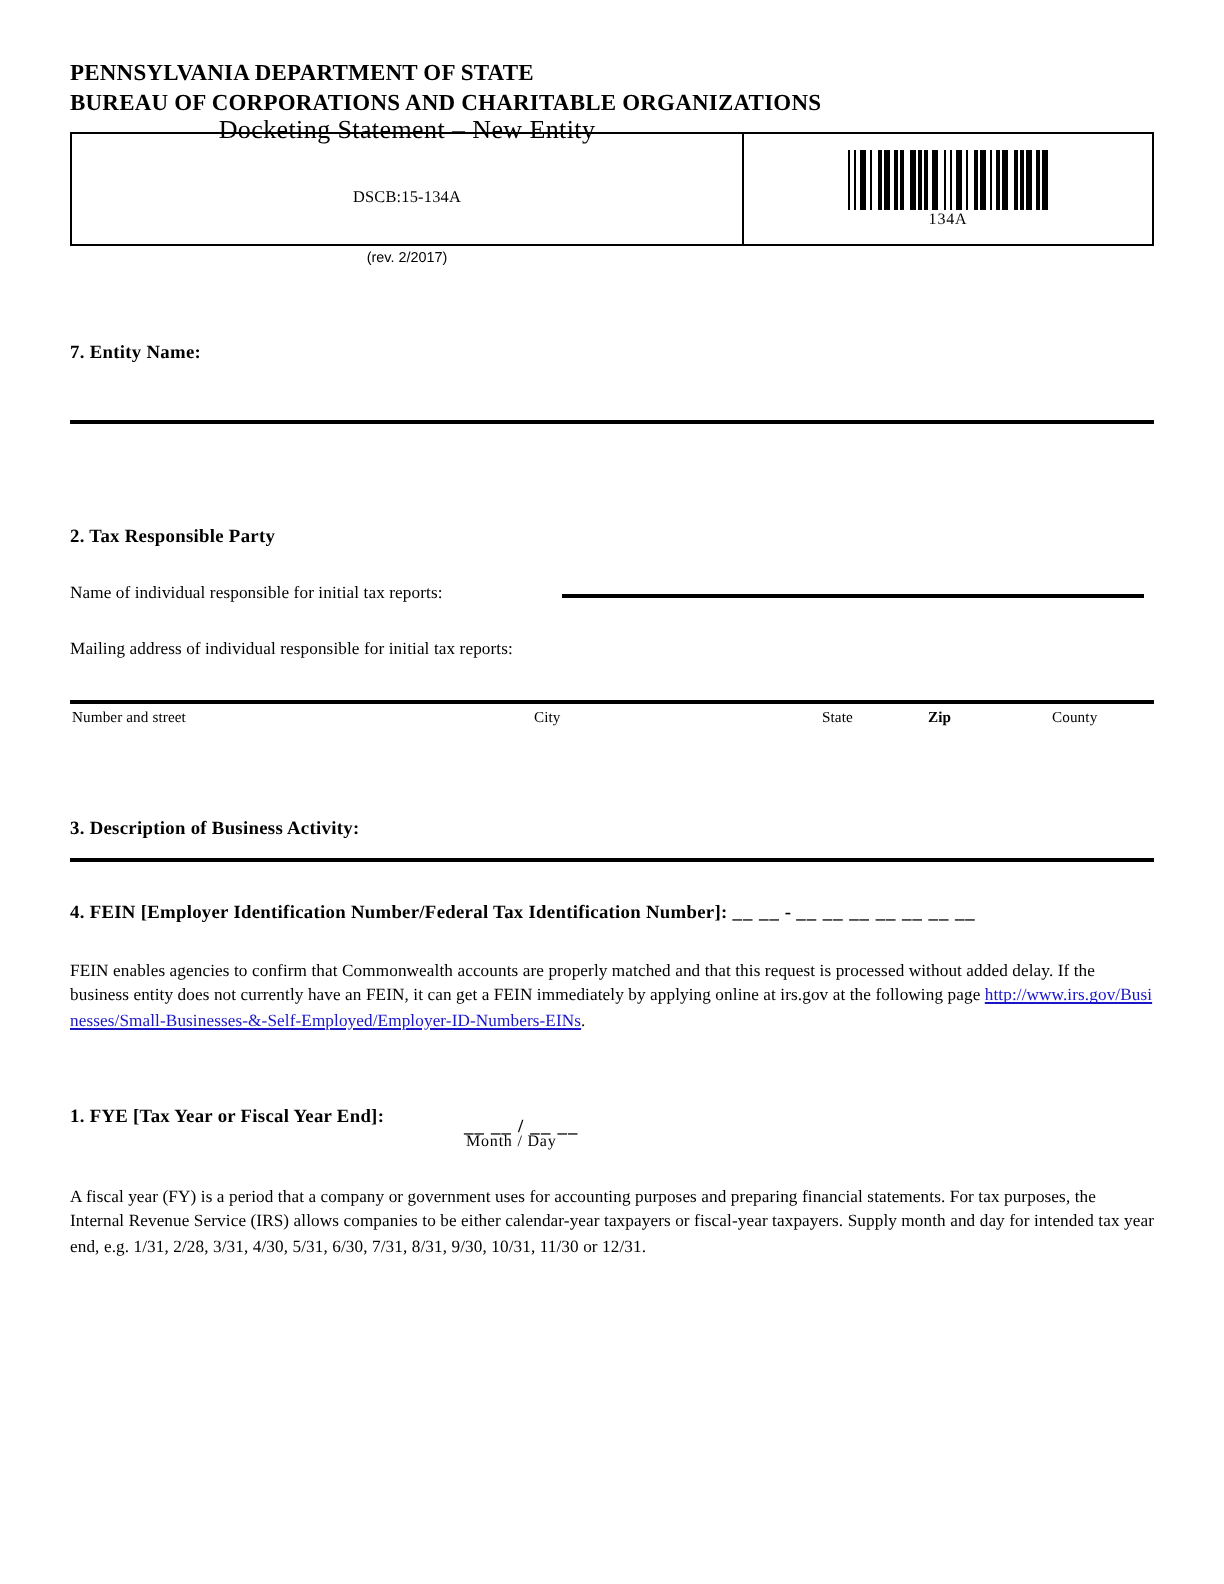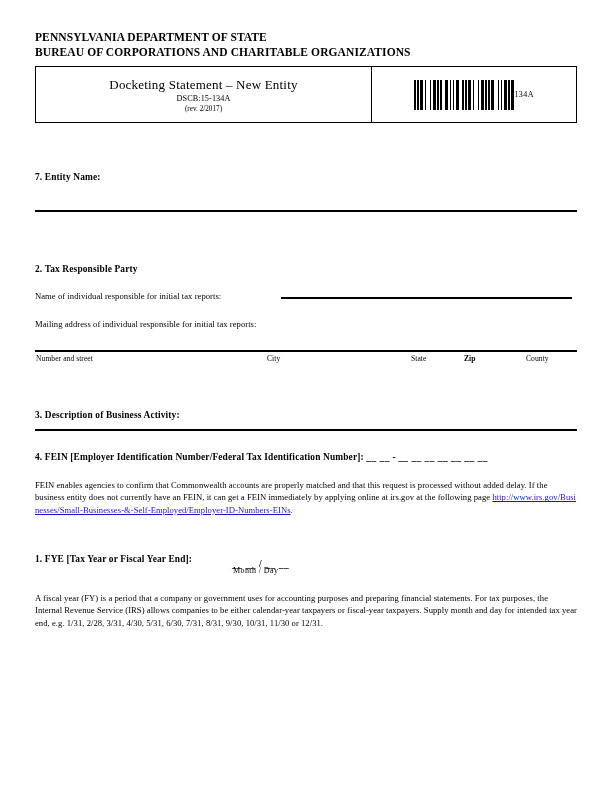--- a/index.html
+++ b/index.html
@@ -49,42 +49,43 @@
   }
   .title-cell {
     width: 336px;
     box-sizing: border-box;
     border-right: 1.4px solid #000;
     display: flex;
     flex-direction: column;
     align-items: center;
     justify-content: center;
     padding-top: 2px;
+    gap: 20px;
   }
   .form-title {
     font-family: "Liberation Serif", serif;
     font-size: 13px;
     line-height: 16px;
     letter-spacing: 0.2px;
   }
   .form-code {
     font-family: "Liberation Serif", serif;
     font-size: 8.2px;
     line-height: 11px;
     letter-spacing: 0.1px;
   }
   .form-rev {
-    font-family: Liberation Serif, serif;
+    font-family: Liberation Sans, sans-serif;
     font-size: 7.2px;
     line-height: 10px;
   }
   .barcode-cell {
     flex: 1;
     display: flex;
-    flex-direction: row;
+    flex-direction: column;
     align-items: center;
     justify-content: center;
   }
   .barcode-bars {
     display: flex;
     align-items: flex-end;
     height: 30px;
   }
   .barcode-bars i {
     display: block;

